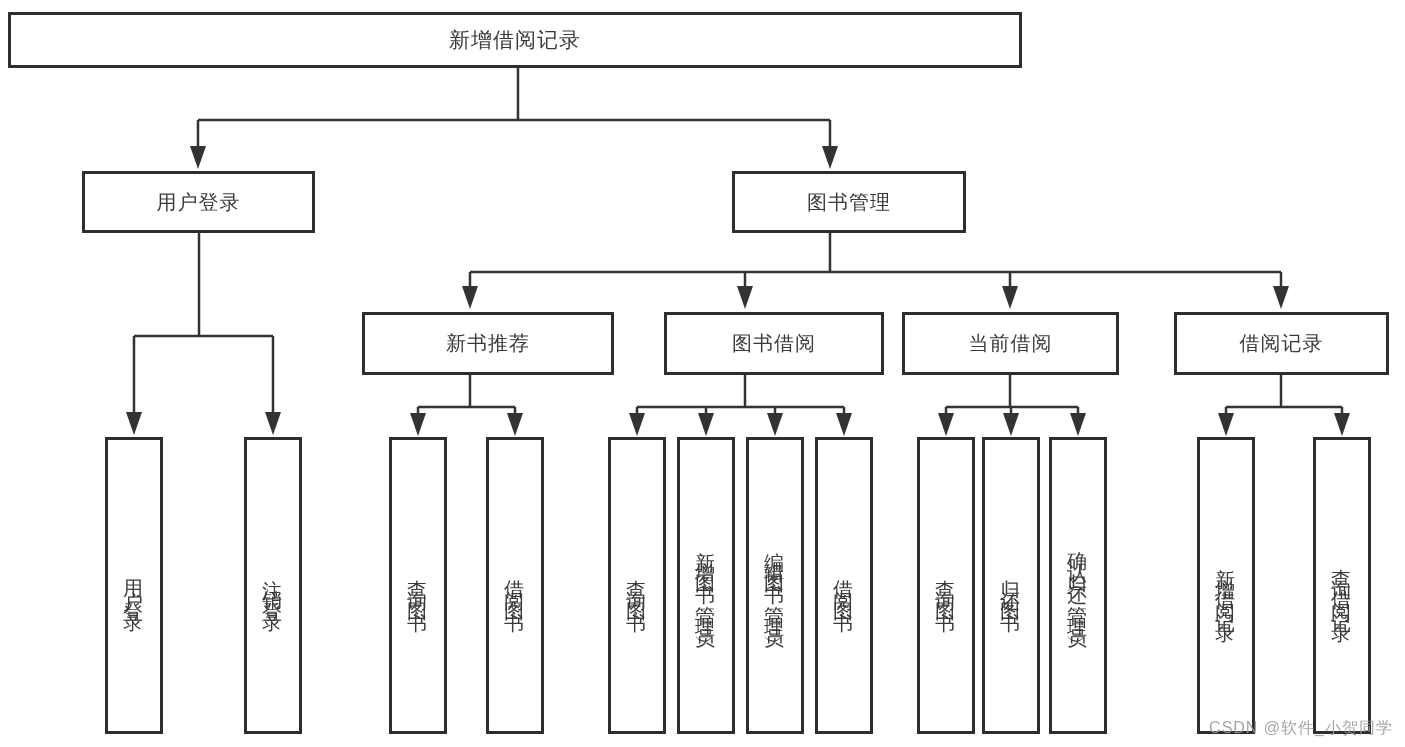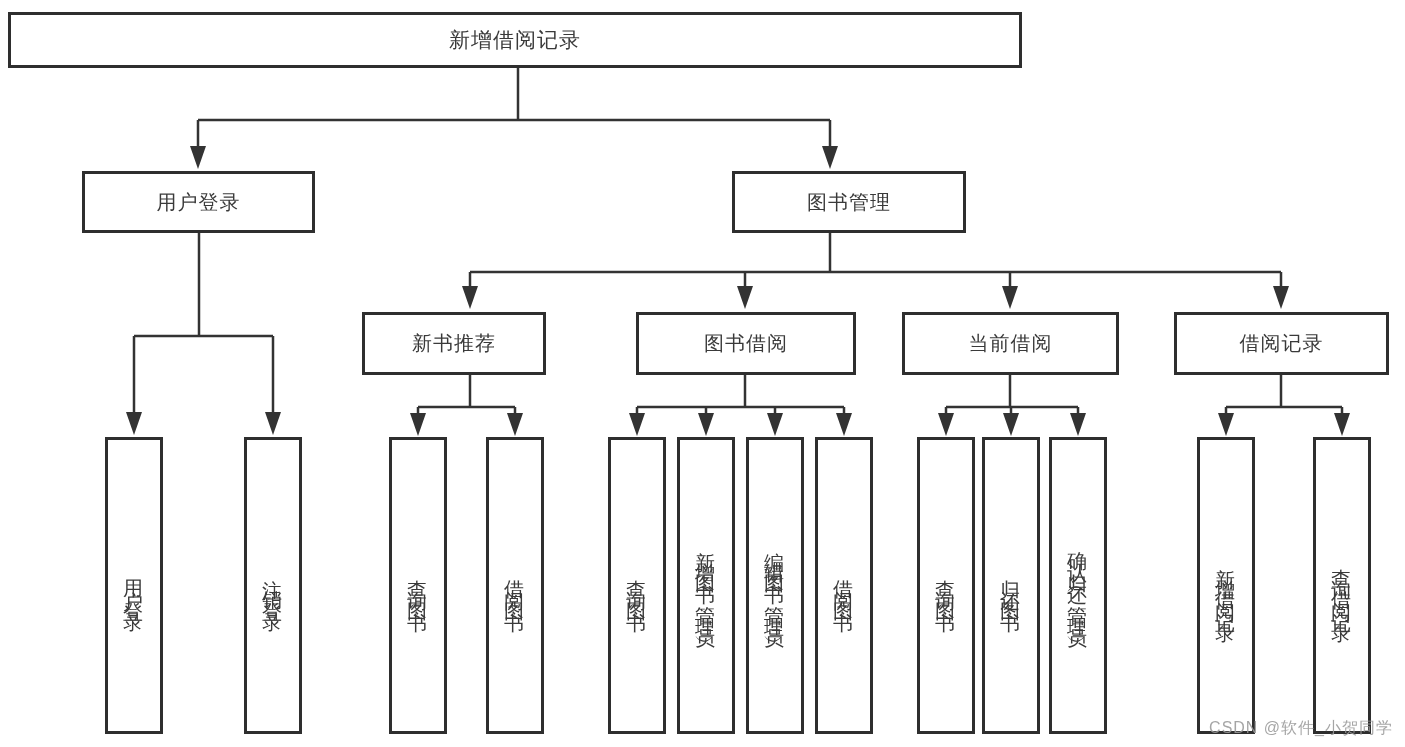--- a/index.html
+++ b/index.html
@@ -117,22 +117,22 @@
       <polygon points="1218,413 1234,413 1226,436"></polygon>
       <polygon points="1334,413 1350,413 1342,436"></polygon>
     </g>
   </svg>
 
   <div class="box hbox rootbox" style="left:8px; top:12px; width:1014px; height:56px;">新增借阅记录</div>
 
   <div class="box hbox" style="left:82px; top:171px; width:233px; height:62px;">用户登录</div>
   <div class="box hbox" style="left:712px; top:171px; width:234px; height:62px;margin-left:20px;">图书管理</div>
 
-  <div class="box hbox" style="left:362px; top:312px; width:184px; height:63px;">新书推荐</div>
-  <div class="box hbox" style="left:636px; top:312px; width:220px; height:63px;">图书借阅</div>
+  <div class="box hbox" style="left:362px; top:312px; width:252px; height:63px;">新书推荐</div>
+  <div class="box hbox" style="left:664px; top:312px; width:220px; height:63px;">图书借阅</div>
   <div class="box hbox" style="left:1174px; top:312px; width:215px; height:63px;">借阅记录</div>
   <div class="box hbox" style="left:902px; top:312px; width:217px; height:63px;">当前借阅</div>
 
   <div class="box vbox" style="left:105px;">用户登录</div>
   <div class="box vbox" style="left:244px;">注销登录</div>
 
   <div class="box vbox" style="left:389px;">查询图书</div>
   <div class="box vbox" style="left:486px;">借阅图书</div>
 
   <div class="box vbox" style="left:608px;">查询图书</div>

